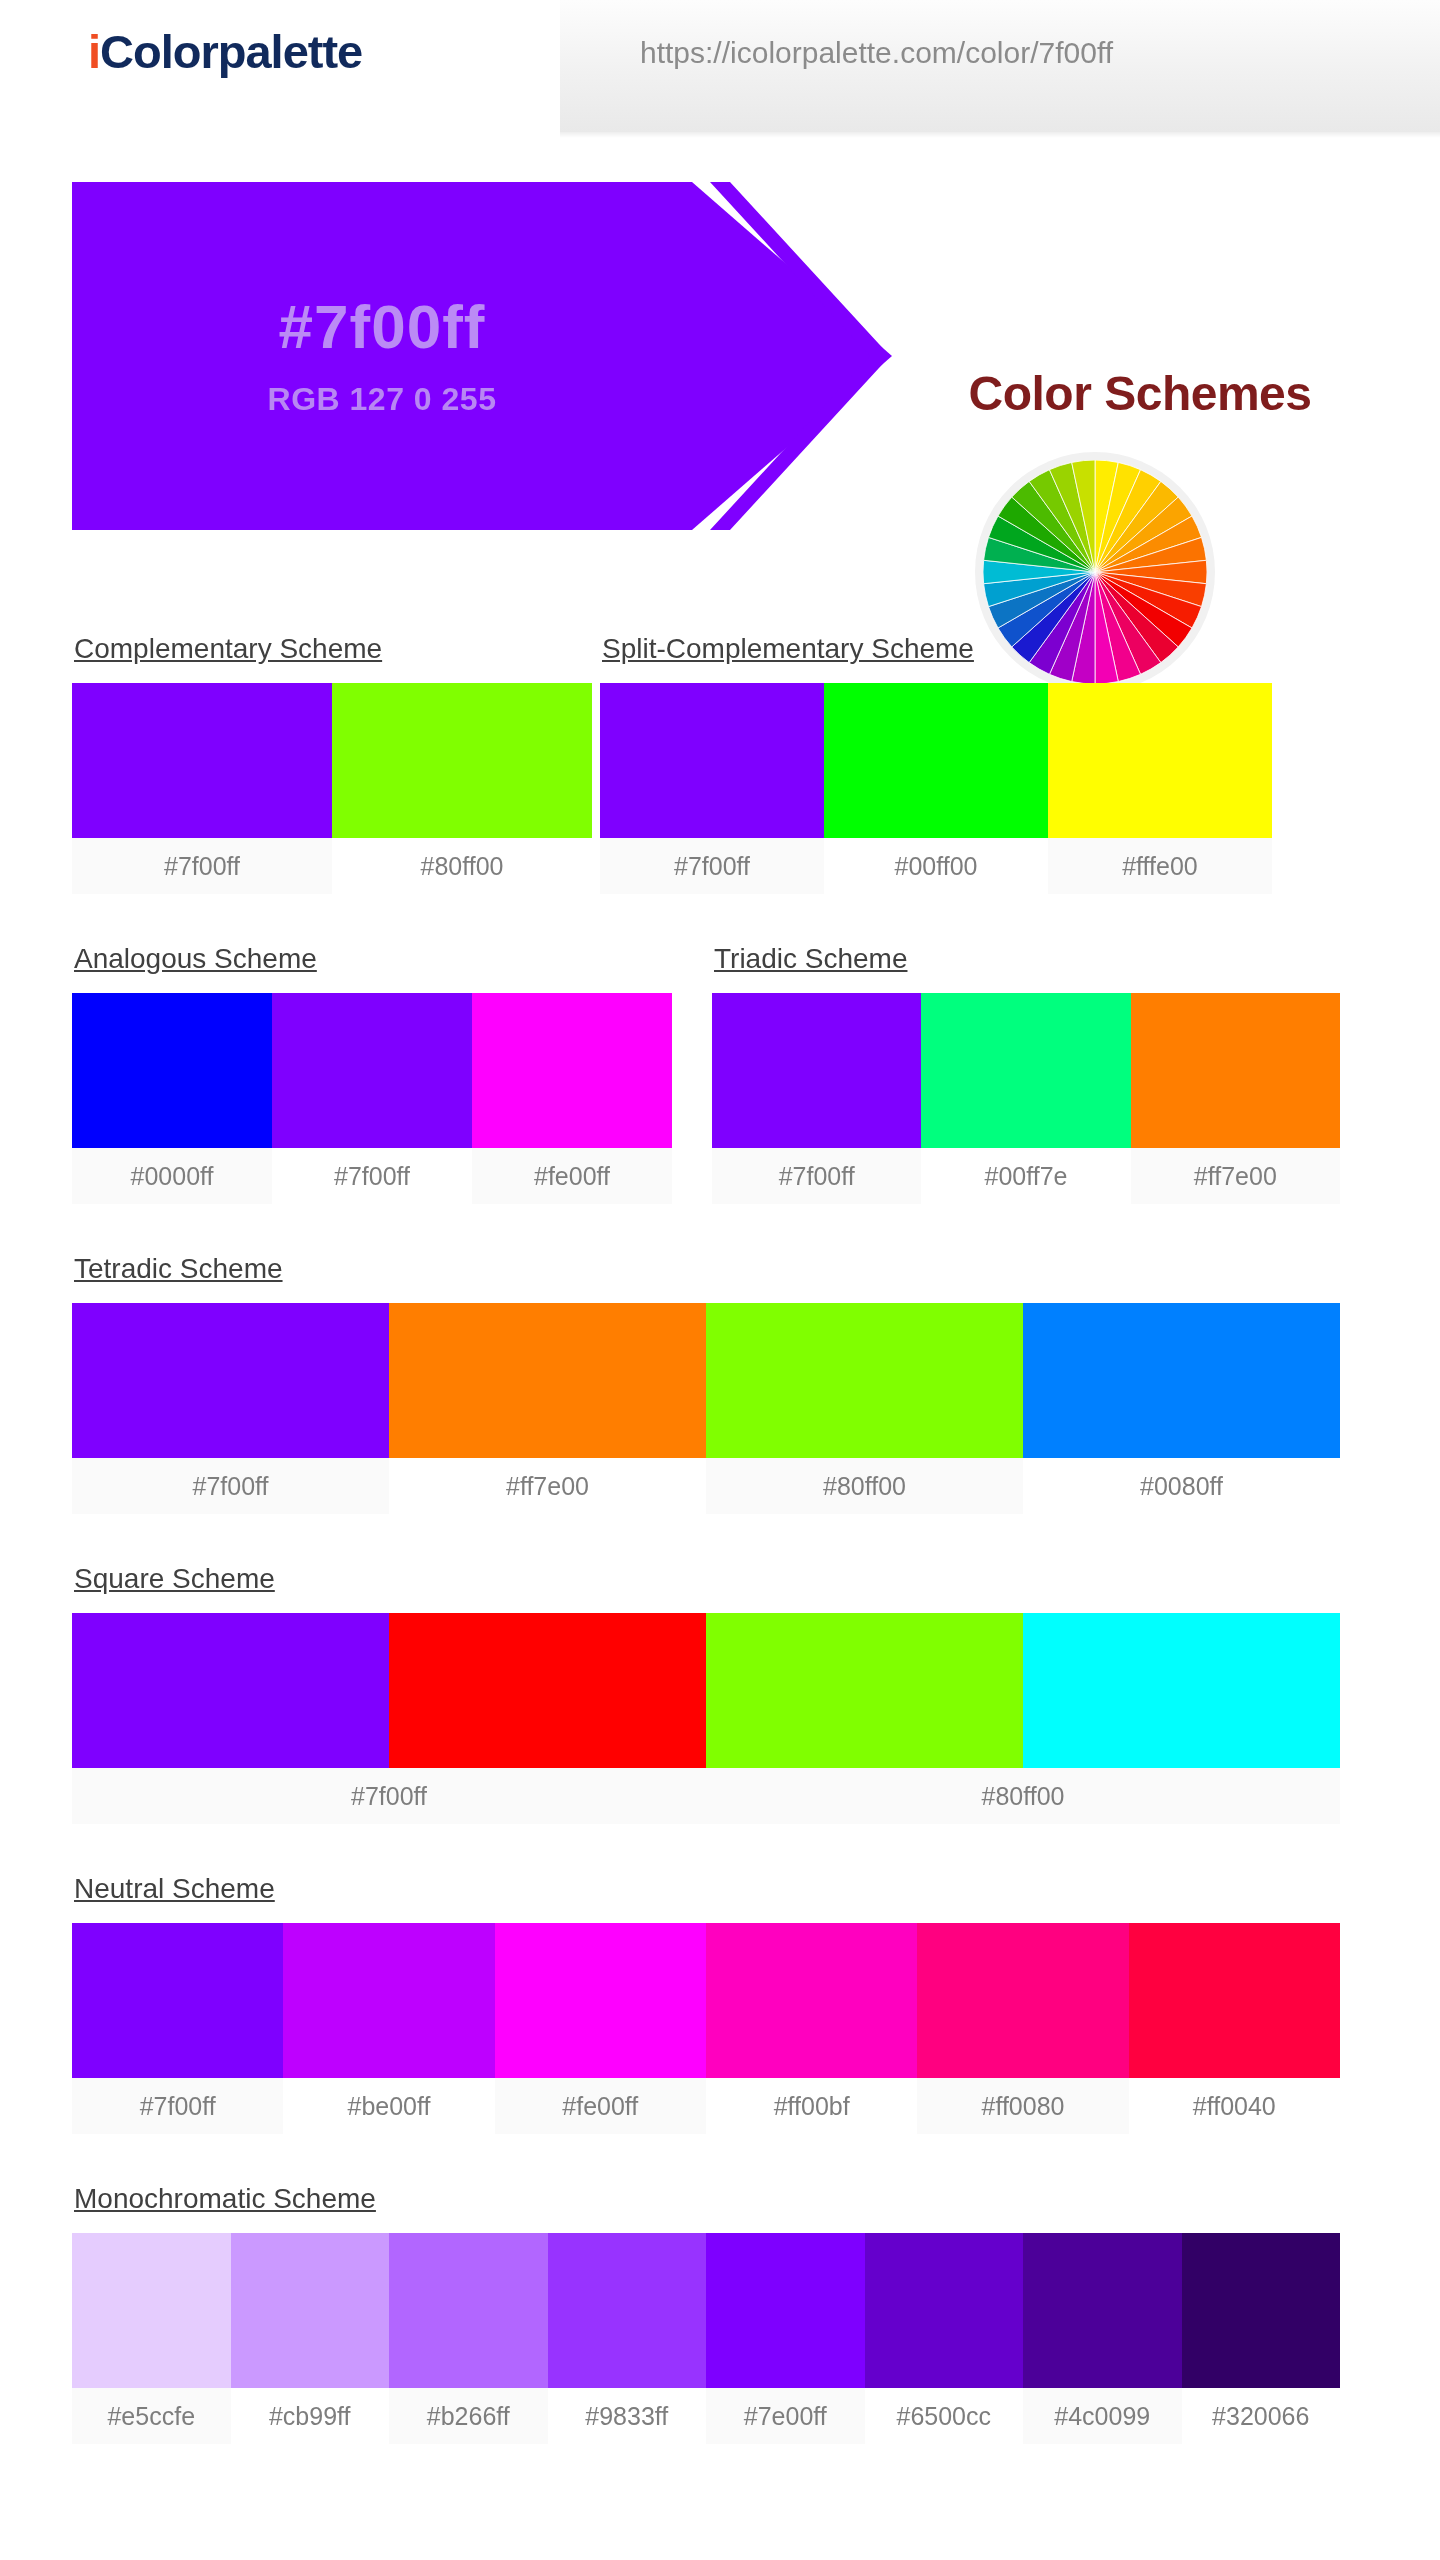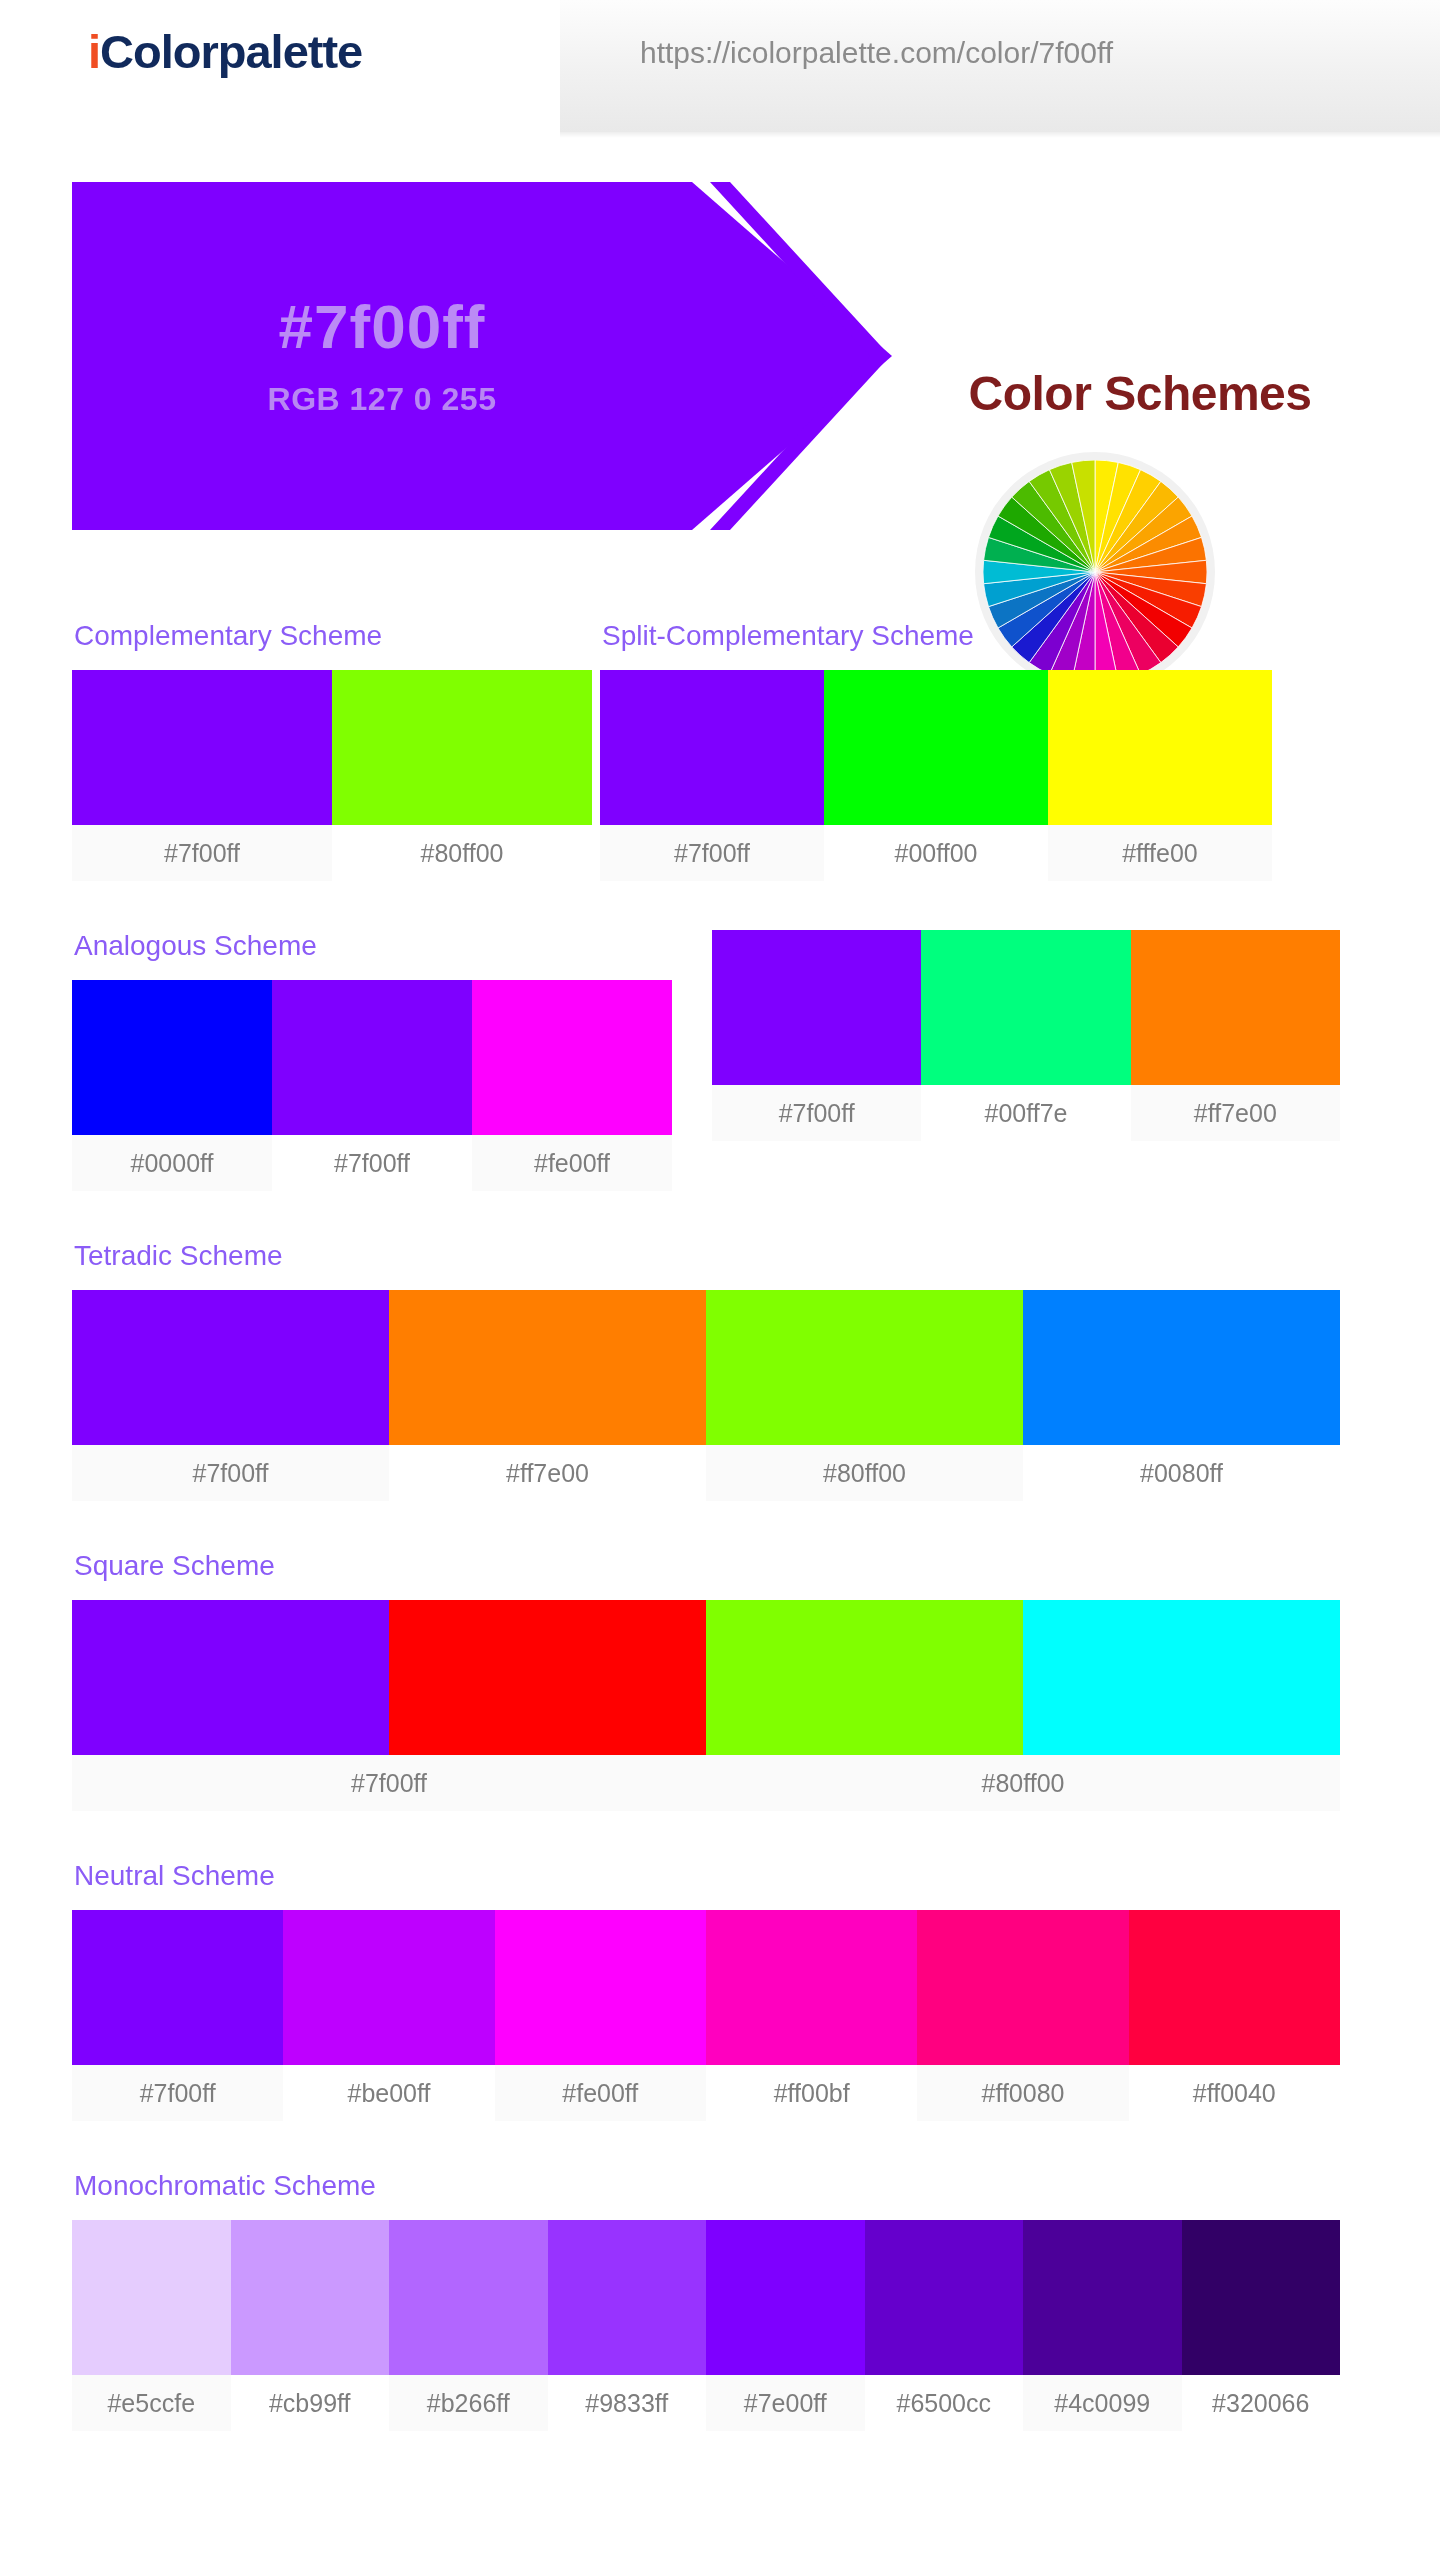--- a/index.html
+++ b/index.html
@@ -148,24 +148,25 @@
     position: relative;
     width: 1440px;
     height: 310px;
   }
   .scheme-block {
     position: absolute;
     top: 0;
   }
   .scheme-title {
     font-size: 28px;
-    color: #8b5cf6;
+    color: #404040;
     font-weight: normal;
-    margin: 0 0 18px 2px;
+    margin: 13px 0 18px 2px;
     white-space: nowrap;
+    text-decoration: underline;
   }
   .swatch-strip {
     display: flex;
     width: 100%;
     height: 155px;
   }
   .swatch { flex: 1 1 0; height: 155px; }
   .label-strip {
     display: flex;
     width: 100%;
@@ -283,20 +284,21 @@
           <div class="swatch" style="background: rgb(127, 0, 255);"></div>
           <div class="swatch" style="background: rgb(254, 0, 255);"></div>
         </div>
         <div class="label-strip">
           <div class="swatch-label alt">#0000ff</div>
           <div class="swatch-label">#7f00ff</div>
           <div class="swatch-label alt">#fe00ff</div>
         </div>
       </div>
       <div class="scheme-block" style="left: 712px; width: 628px;">
+        <div class="scheme-title">Triadic Scheme</div>
         <div class="swatch-strip">
           <div class="swatch" style="background: rgb(127, 0, 255);"></div>
           <div class="swatch" style="background: rgb(0, 255, 126);"></div>
           <div class="swatch" style="background: rgb(255, 126, 0);"></div>
         </div>
         <div class="label-strip">
           <div class="swatch-label alt">#7f00ff</div>
           <div class="swatch-label">#00ff7e</div>
           <div class="swatch-label alt">#ff7e00</div>
         </div>

